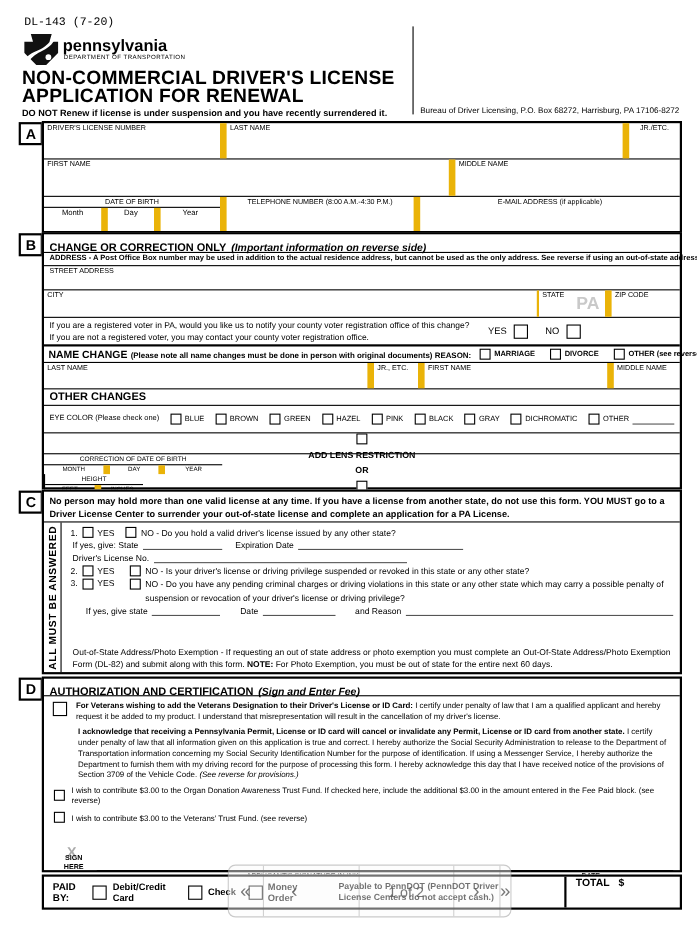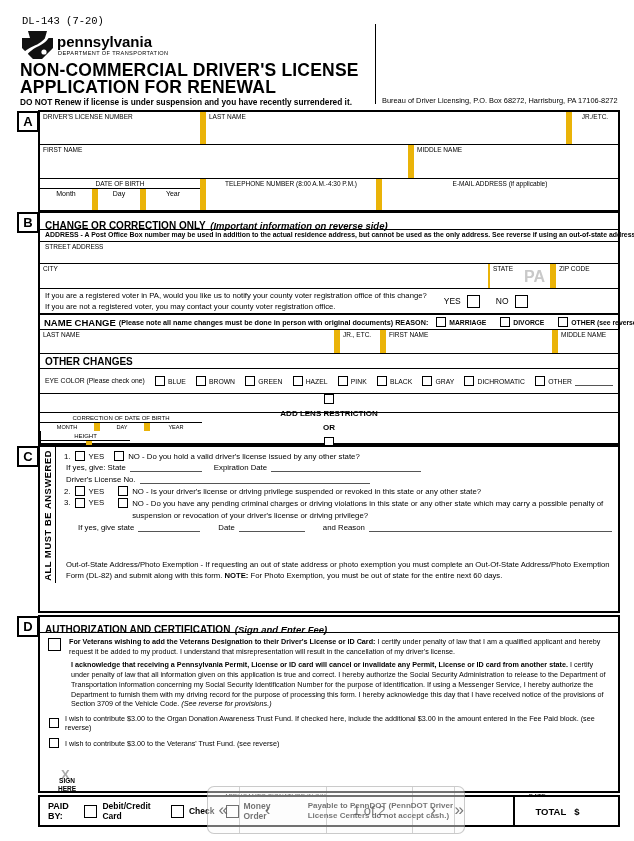--- a/index.html
+++ b/index.html
@@ -241,20 +241,21 @@
         <div style="display:flex; align-items:center; gap:4px; margin-top:4px; font-size:7.3px;">
           <span class="cb"></span>
           <span>Drop Class M</span>
         </div>
       </div>
     </div>
   </div>
 
   <div class="seclabel" style="top:446px;">C</div>
   <div class="secbox" style="top:445px; height:168px;">
+    <div class="hdr-row b" style="height:28px; padding:2px 5px; font-size:8.3px; line-height:1.5;">No person may hold more than one valid license at any time. If you have a license from another state, do not use this form. YOU MUST go to a Driver License Center to surrender your out-of-state license and complete an application for a PA License.</div>
     <div class="row" style="height:136px;">
       <div style="width:16px; border-right:1px solid #000; display:flex; align-items:center; justify-content:center;">
         <div class="b" style="writing-mode:vertical-rl; transform:rotate(180deg); font-size:9.3px; letter-spacing:0.6px; white-space:nowrap;">ALL MUST BE ANSWERED</div>
       </div>
       <div style="flex:1; padding:4px 6px 2px 8px; display:flex; flex-direction:column; justify-content:space-between;">
         <div class="q">
           <span>1.</span>
           <span class="cb"></span>
           <span>YES</span>
           <span class="cb" style="margin-left:6px;"></span>
@@ -346,21 +347,21 @@
     <div style="flex:1; display:flex; align-items:center; padding-left:8px; gap:5px;">
       <span class="b" style="font-size:9px;">PAID BY:</span>
       <span class="cb lg"></span>
       <span class="b" style="font-size:8.5px;">Debit/Credit Card</span>
       <span class="cb lg" style="margin-left:6px;"></span>
       <span class="b" style="font-size:8.5px;">Check</span>
       <span class="cb lg" style="margin-left:6px;"></span>
       <span class="b" style="font-size:8.5px;">Money Order</span>
       <span class="b" style="font-size:8px; line-height:1.3; width:205px; margin-left:16px;">Payable to PennDOT (PennDOT Driver License Centers do not accept cash.)</span>
     </div>
-    <div style="width:108px; border-left:2px solid #000; display:flex; align-items:center; padding-left:20px; gap:8px;">
+    <div style="width:108px; border-left:2px solid #000; display:flex; padding-left:8px; gap:8px;">
       <span class="b" style="font-size:9.5px;">TOTAL</span>
       <span class="b" style="font-size:9.5px;">$</span>
     </div>
   </div>
 
   <div class="pager">
     <div style="width:32px;">«</div>
     <div style="width:60px;">‹</div>
     <div style="width:90px; font-size:13px;margin-left:30px;">1 of 2</div>
     <div style="width:44px;">›</div>

